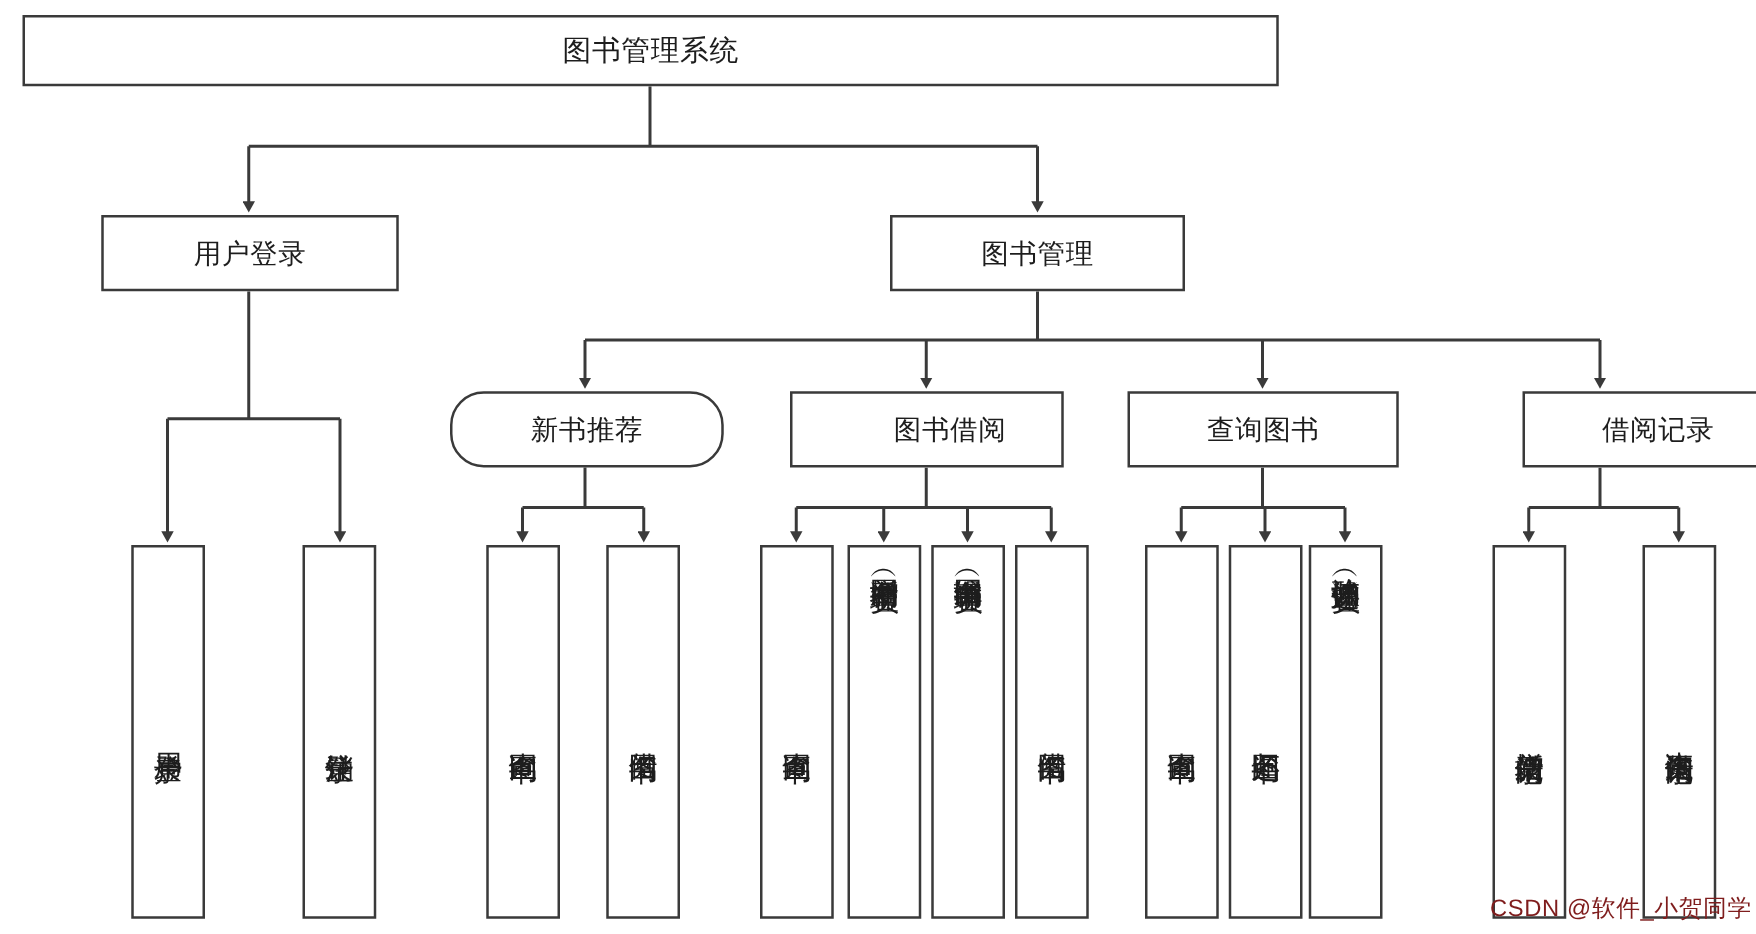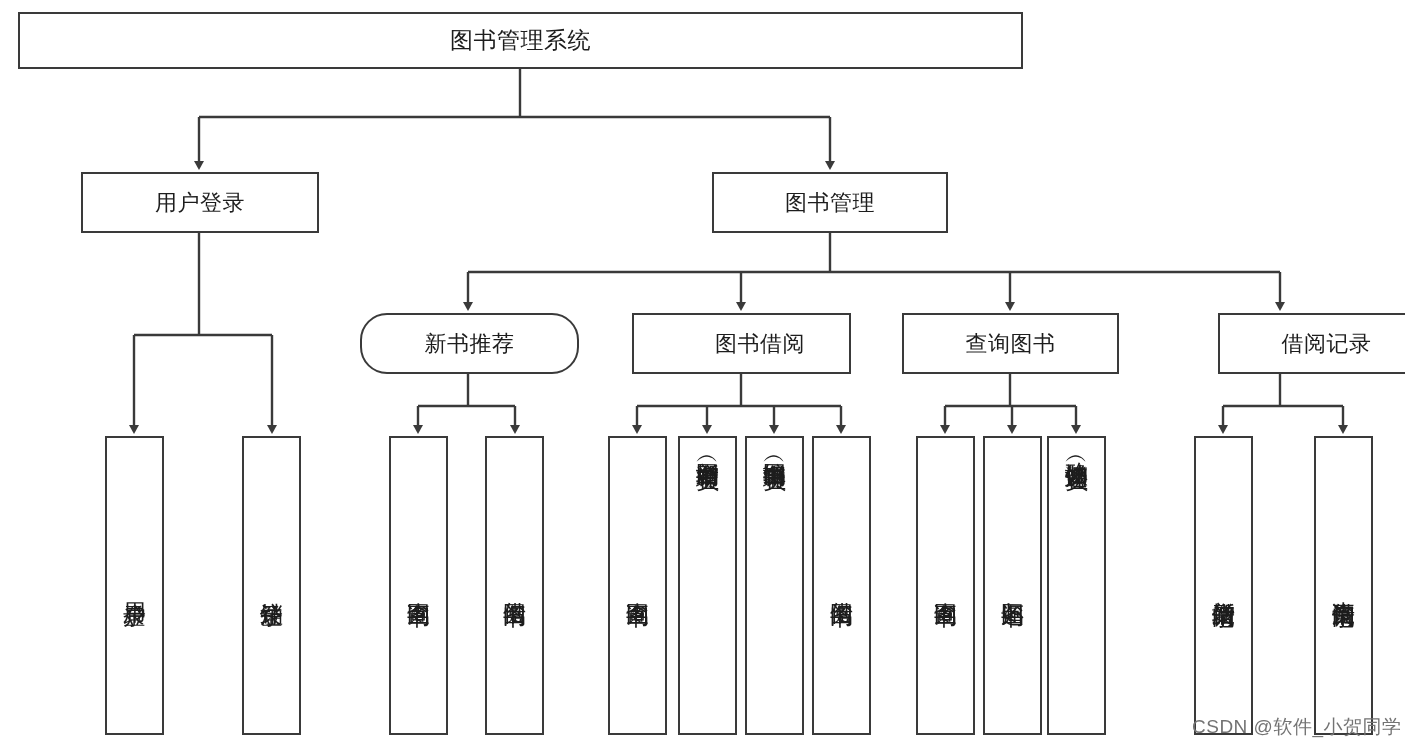--- a/index.html
+++ b/index.html
@@ -60,21 +60,21 @@
     line-height: 1.18;
     letter-spacing: 1px;
     white-space: nowrap;
   }
   .node.vertical.centered {
     align-items: center;
     padding-top: 0;
   }
   .watermark {
     position: absolute;
-    color: #737373;
+    color: #7f1d1d;
     font-size: 19px;
     letter-spacing: 0.5px;
     white-space: nowrap;
     z-index: 5;
   }
 </style>
 </head>
 <body>
 
 <div id="canvas">

